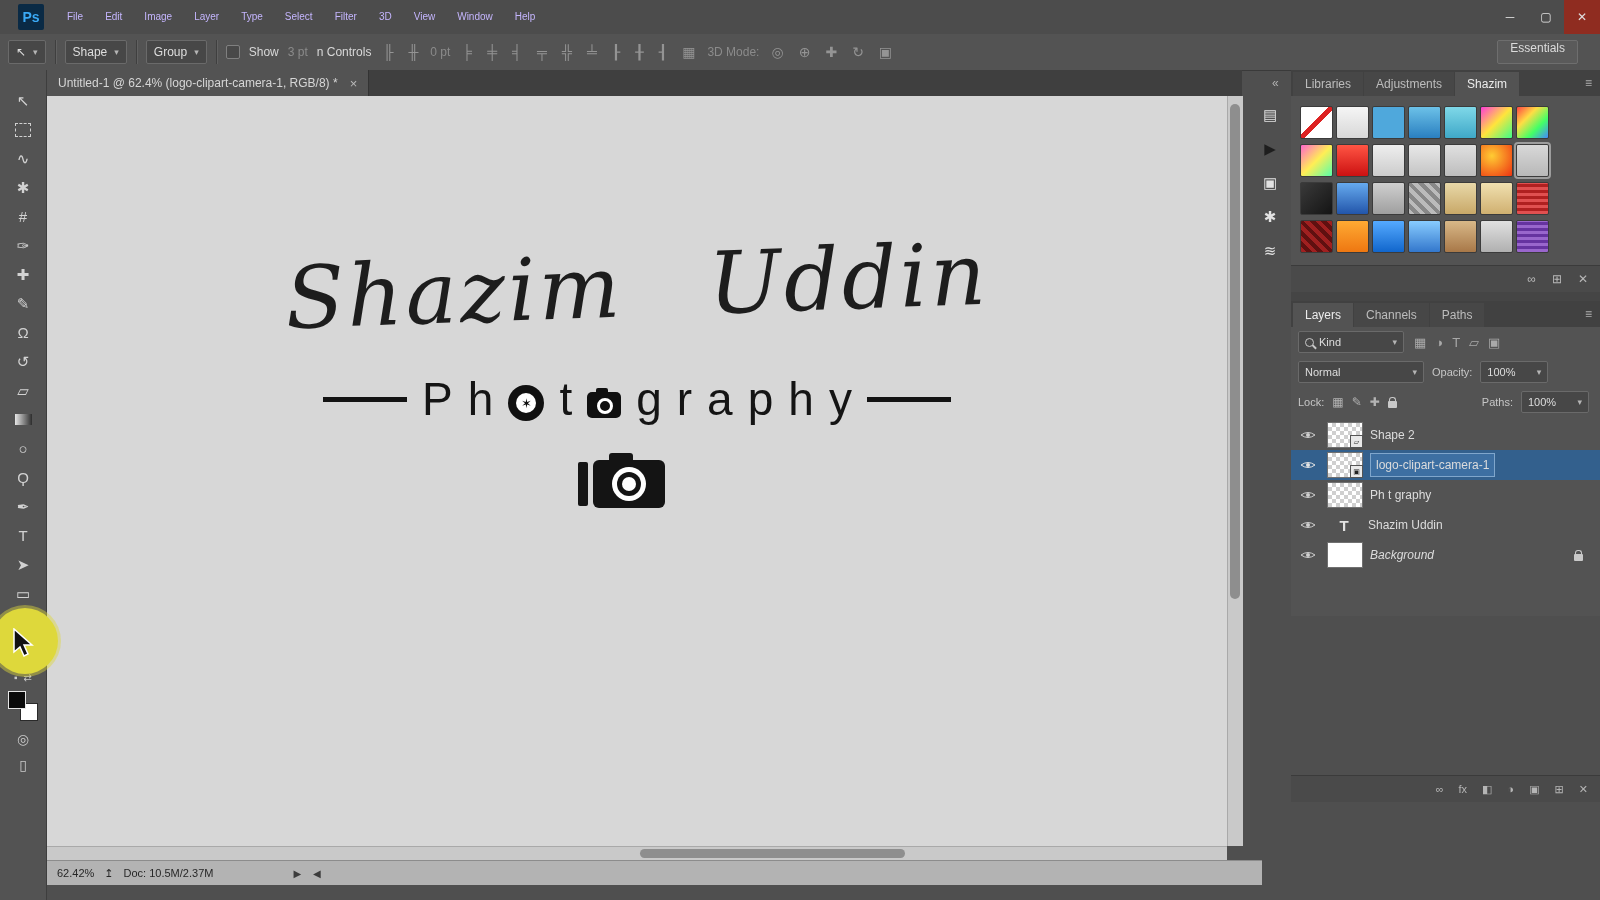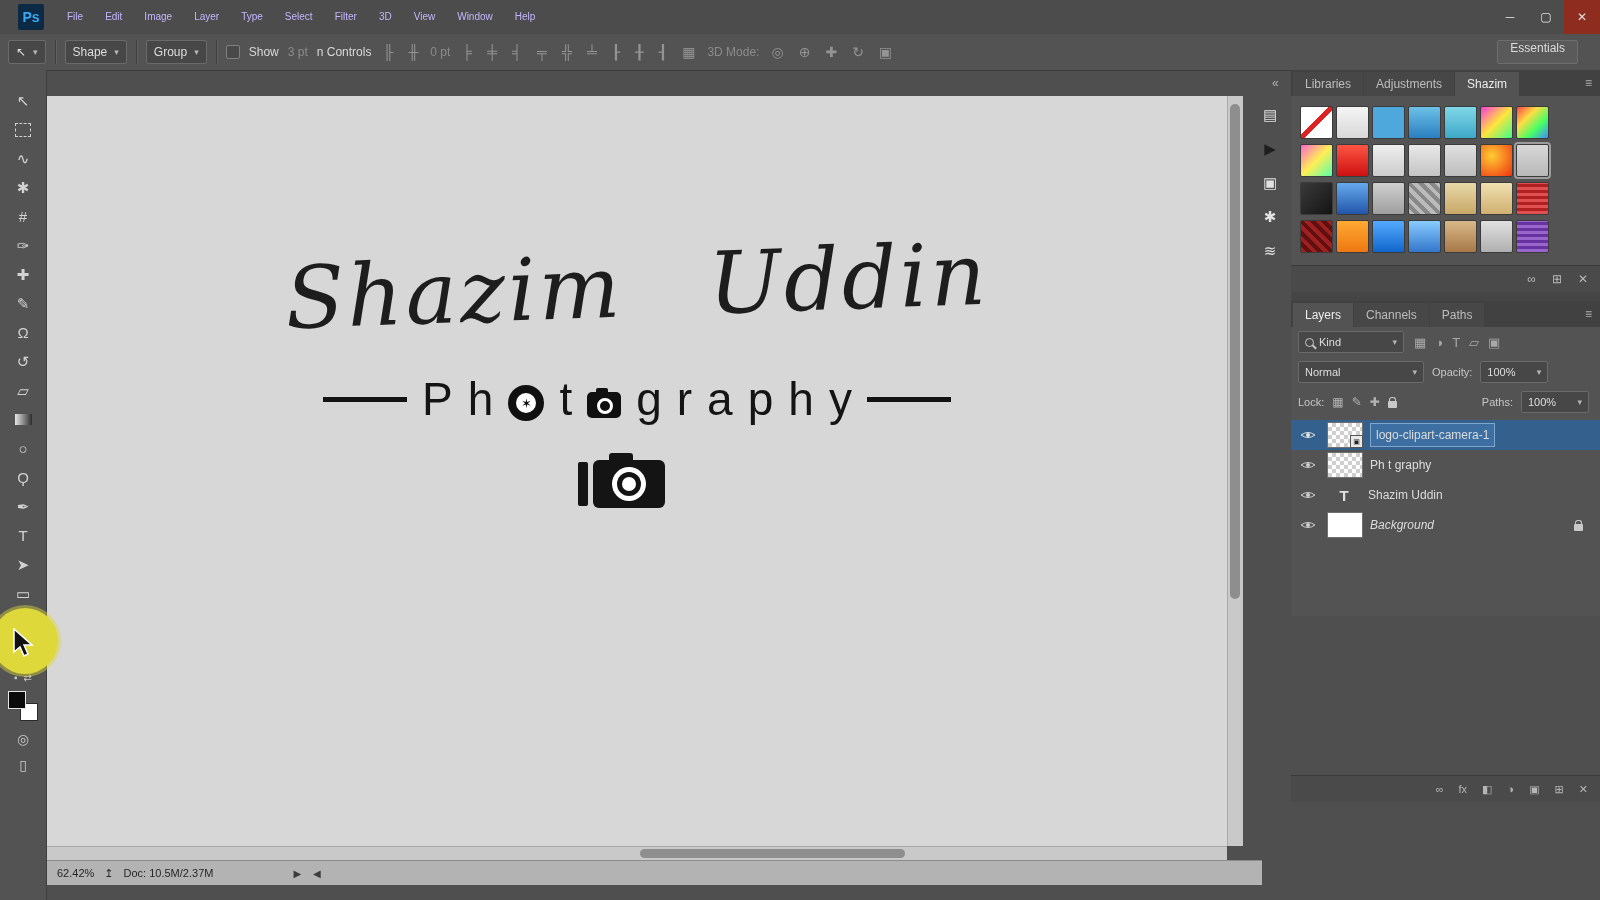--- a/index.html
+++ b/index.html
@@ -294,20 +294,26 @@
     <div class="tool-small"><span>▯</span></div>
   </div>
 
   <div class="highlight-circle"></div>
   <div class="cursor-arrow">
     <svg width="22" height="30" viewBox="0 0 22 30">
         <path d="M2 1 L2 24 L8 19 L12 28 L16 26 L12 17 L20 17 Z" fill="#111" stroke="#fff" stroke-width="1.5"></path>
       </svg>
   </div>
 
+  <div class="docbar">
+    <div class="doctab">
+      <span>Untitled-1 @ 62.4% (logo-clipart-camera-1, RGB/8) *</span>
+      <span class="tab-close">×</span>
+    </div>
+  </div>
 
   <div class="canvas">
     <div class="signature">Shazim Uddin</div>
     <div class="photoline">
       <span class="pdash"></span>
       <span class="pletter">P</span>
       <span class="pletter">h</span>
       <span class="aperture">
           <span class="aperture-core">✶</span>
         </span>
@@ -447,20 +453,32 @@
         <span class="padlock"></span>
       </div>
       <span class="plabel" style="margin-left:auto">Paths:</span>
       <div class="mini-select" style="width:54px;margin-right:4px">
         <span>100%</span>
         <span class="caret" style="margin-left:auto">▾</span>
       </div>
     </div>
 
     <div class="lrows">
+      <div class="lrow">
+        <span class="eye">
+            <svg width="16" height="10">
+              <path d="M1 5 Q8 0 15 5 Q8 10 1 5 Z" fill="none" stroke="#cfcfcf"></path>
+              <circle cx="8" cy="5" r="2" fill="#cfcfcf"></circle>
+            </svg>
+          </span>
+        <span class="lthumb checker">
+            <span class="badge">▱</span>
+          </span>
+        <span class="lname">Shape 2</span>
+      </div>
       <div class="lrow sel">
         <span class="eye">
             <svg width="16" height="10">
               <path d="M1 5 Q8 0 15 5 Q8 10 1 5 Z" fill="none" stroke="#e4e4e4"></path>
               <circle cx="8" cy="5" r="2" fill="#e4e4e4"></circle>
             </svg>
           </span>
         <span class="lthumb checker">
             <span class="badge">▣</span>
           </span>

